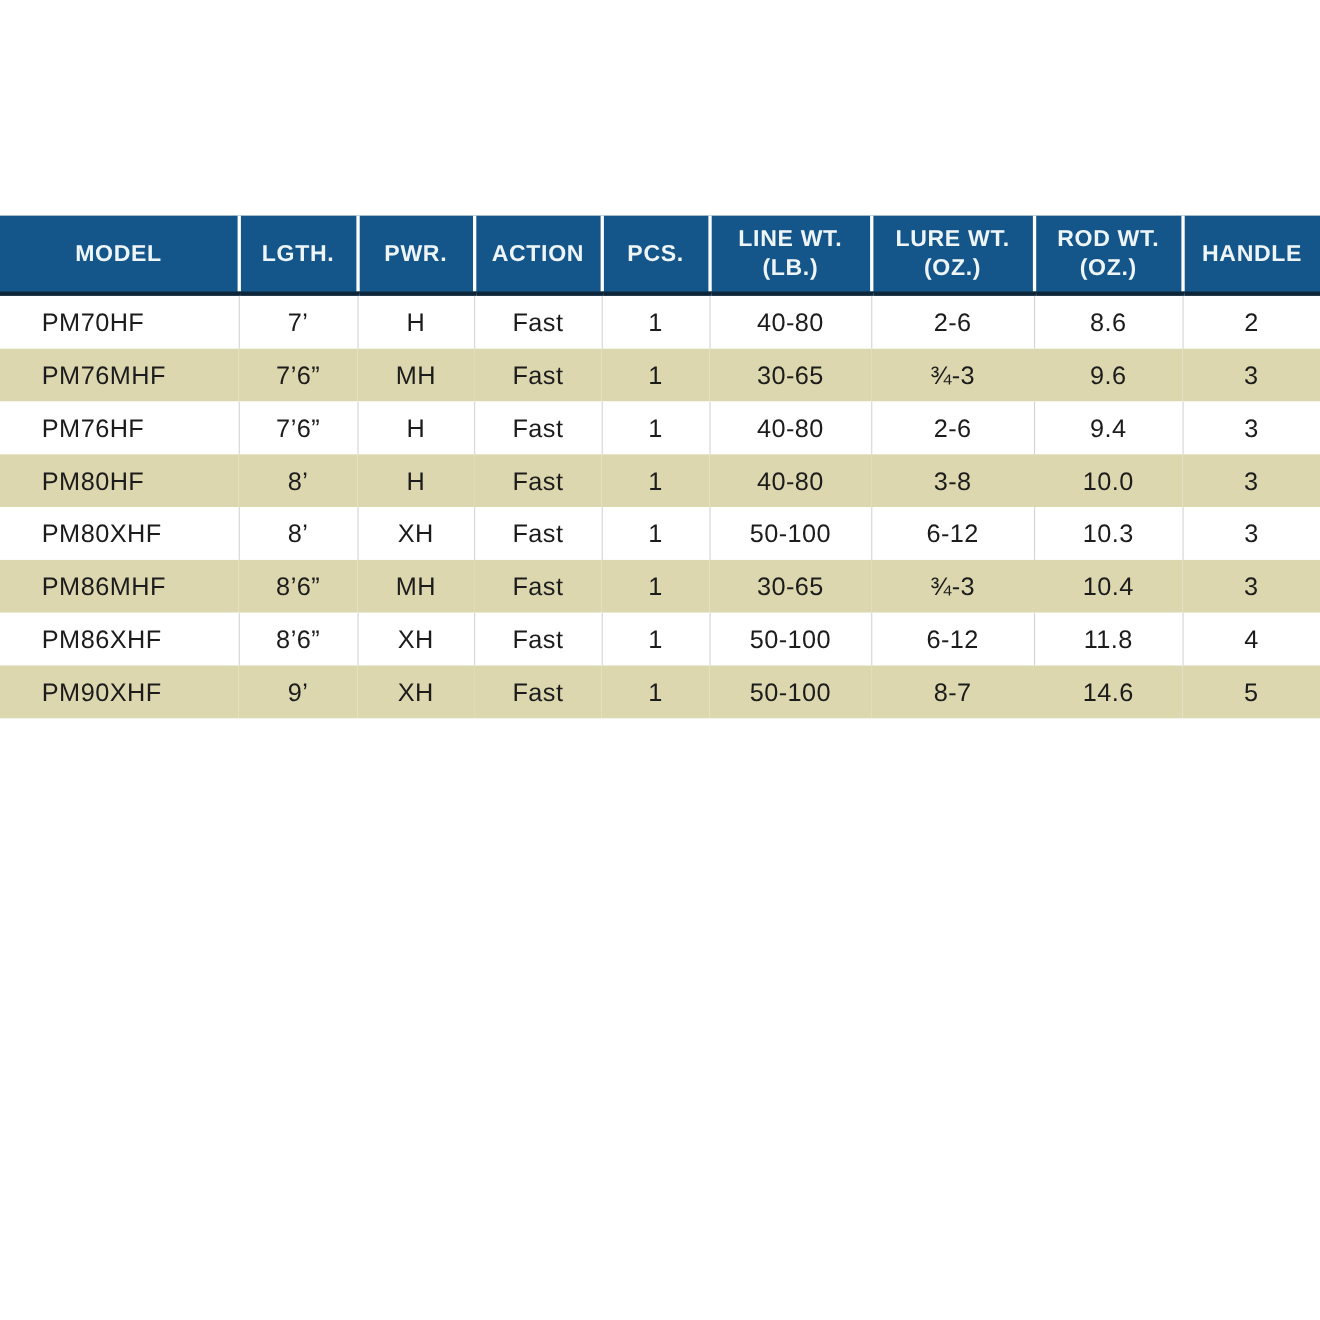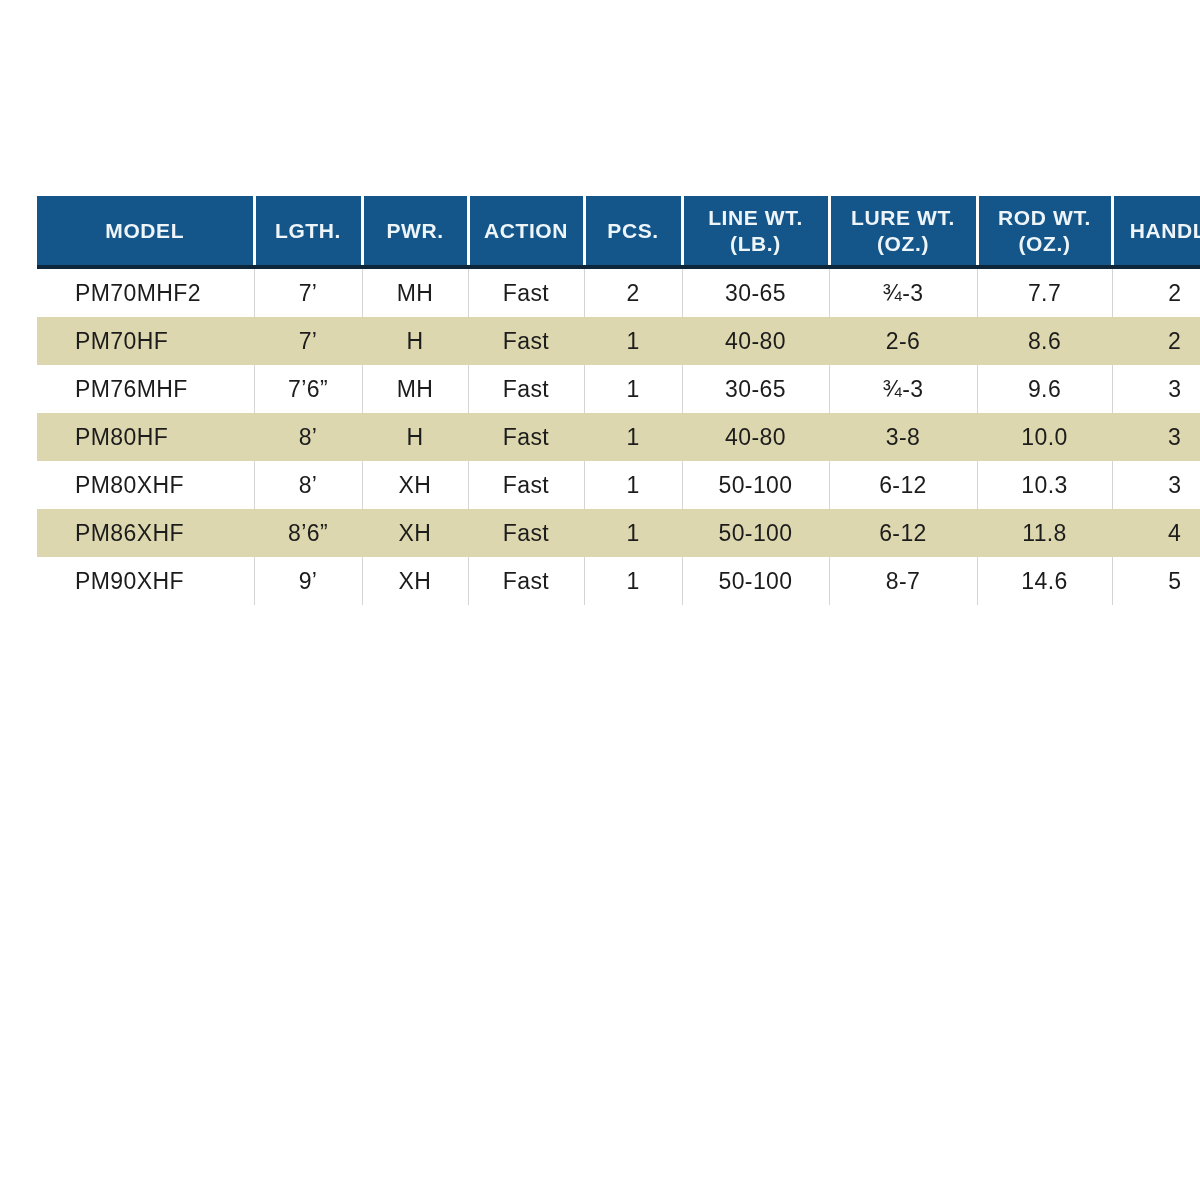--- a/index.html
+++ b/index.html
@@ -12,21 +12,20 @@
     height: 1200px;
     position: relative;
     font-family: "Liberation Sans", sans-serif;
     overflow: hidden;
   }
   .table-section {
     position: absolute;
     top: 196px;
     left: 0;
     width: 1098px;
-    margin-left: 37px;
   }
   table.spec-table {
     width: 1200px;
     border-collapse: collapse;
     table-layout: fixed;
   }
   table.spec-table thead th {
     background: #15568a;
     color: #eef5f9;
     font-weight: bold;
@@ -117,31 +116,20 @@
             <span>(OZ.)</span>
         </th>
         <th>
           <span>HANDLE</span>
             <span></span>
         </th>
       </tr>
     </thead>
     <tbody>
         <tr>
-          <td>PM70MHF2</td>
-          <td>7’</td>
-          <td>MH</td>
-          <td>Fast</td>
-          <td>2</td>
-          <td>30-65</td>
-          <td>¾-3</td>
-          <td>7.7</td>
-          <td>2</td>
-        </tr>
-        <tr>
           <td>PM70HF</td>
           <td>7’</td>
           <td>H</td>
           <td>Fast</td>
           <td>1</td>
           <td>40-80</td>
           <td>2-6</td>
           <td>8.6</td>
           <td>2</td>
         </tr>
@@ -150,39 +138,61 @@
           <td>7’6”</td>
           <td>MH</td>
           <td>Fast</td>
           <td>1</td>
           <td>30-65</td>
           <td>¾-3</td>
           <td>9.6</td>
           <td>3</td>
         </tr>
         <tr>
+          <td>PM76HF</td>
+          <td>7’6”</td>
+          <td>H</td>
+          <td>Fast</td>
+          <td>1</td>
+          <td>40-80</td>
+          <td>2-6</td>
+          <td>9.4</td>
+          <td>3</td>
+        </tr>
+        <tr>
           <td>PM80HF</td>
           <td>8’</td>
           <td>H</td>
           <td>Fast</td>
           <td>1</td>
           <td>40-80</td>
           <td>3-8</td>
           <td>10.0</td>
           <td>3</td>
         </tr>
         <tr>
           <td>PM80XHF</td>
           <td>8’</td>
           <td>XH</td>
           <td>Fast</td>
           <td>1</td>
           <td>50-100</td>
           <td>6-12</td>
           <td>10.3</td>
+          <td>3</td>
+        </tr>
+        <tr>
+          <td>PM86MHF</td>
+          <td>8’6”</td>
+          <td>MH</td>
+          <td>Fast</td>
+          <td>1</td>
+          <td>30-65</td>
+          <td>¾-3</td>
+          <td>10.4</td>
           <td>3</td>
         </tr>
         <tr>
           <td>PM86XHF</td>
           <td>8’6”</td>
           <td>XH</td>
           <td>Fast</td>
           <td>1</td>
           <td>50-100</td>
           <td>6-12</td>

